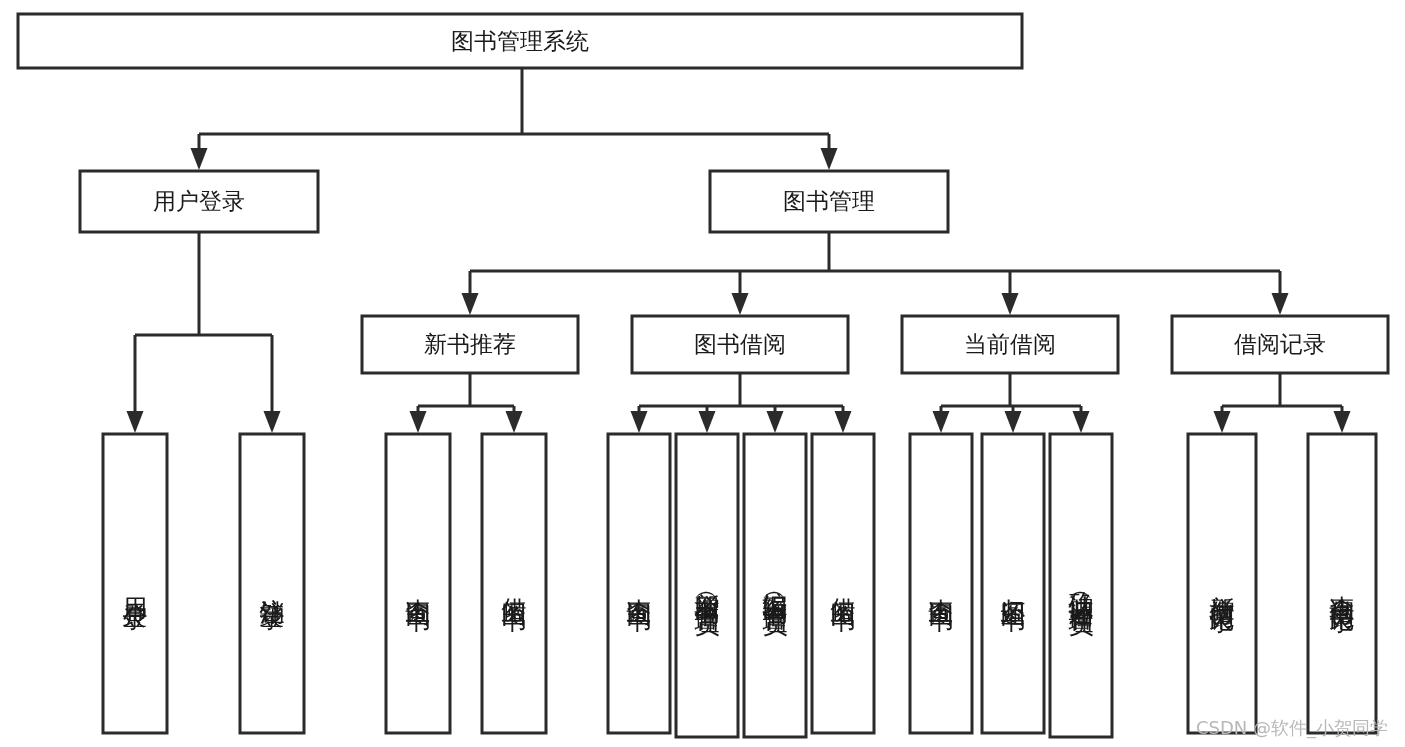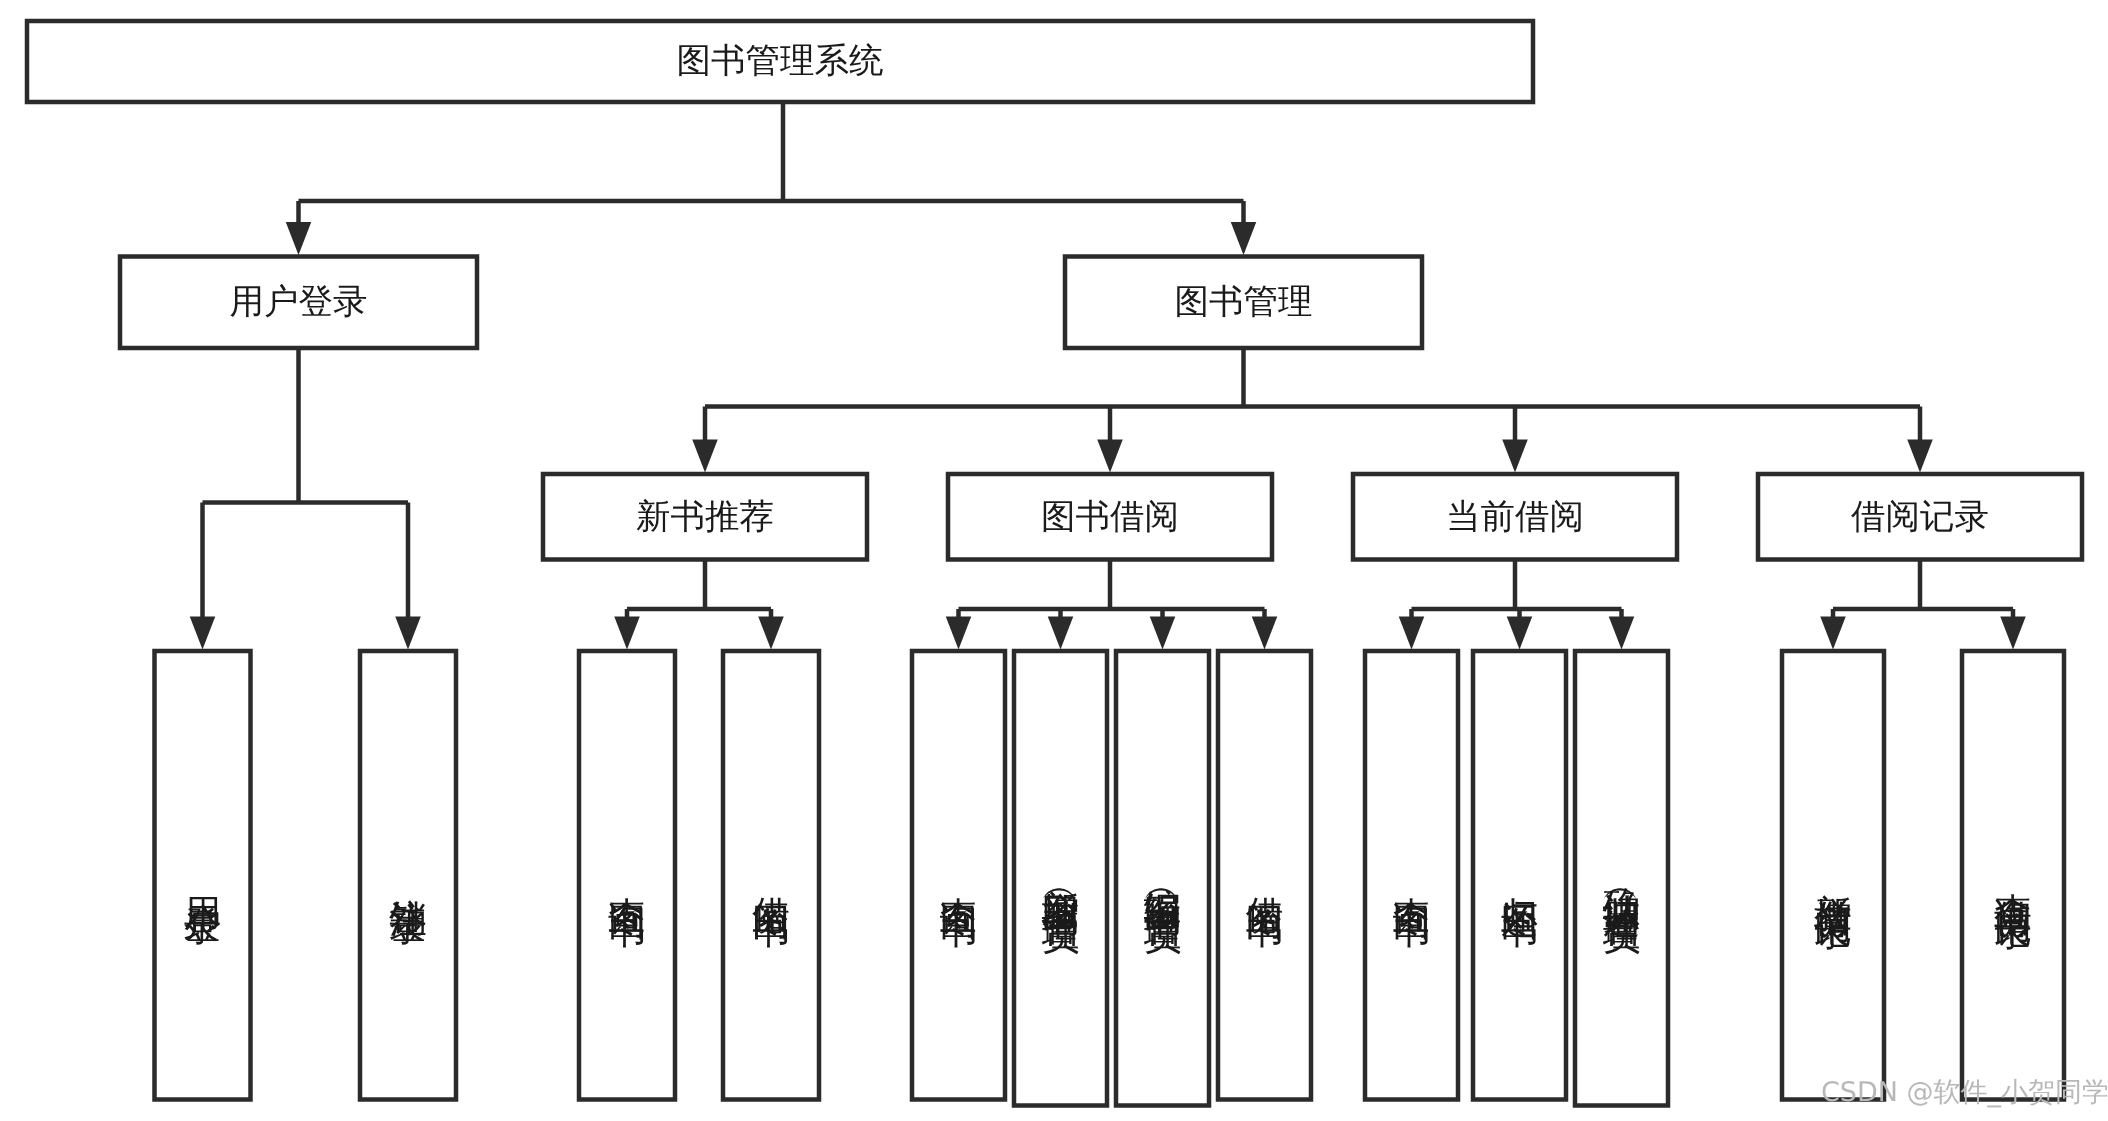--- a/index.html
+++ b/index.html
@@ -182,14 +182,14 @@
       <div class="leaf-label-wrap" style="left: 1050px; top: 434px; width: 62px; height: 303px;">
         <span class="leaf-label">确认归还（管理员）</span>
       </div>
       <div class="leaf-label-wrap" style="left: 1188px; top: 434px; width: 68px; height: 299px;">
         <span class="leaf-label">新增借阅记录</span>
       </div>
       <div class="leaf-label-wrap" style="left: 1308px; top: 434px; width: 68px; height: 299px;">
         <span class="leaf-label">查询借阅记录</span>
       </div>
     </div>
-  <div id="watermark" style="left: 1196px; top: 716px; color: rgb(184, 184, 184); margin-left: 18px;">CSDN @软件_小贺同学</div>
+  <div id="watermark" style="left: 1196px; top: 716px; color: rgb(184, 184, 184);">CSDN @软件_小贺同学</div>
 </div>
 
 </body></html>

